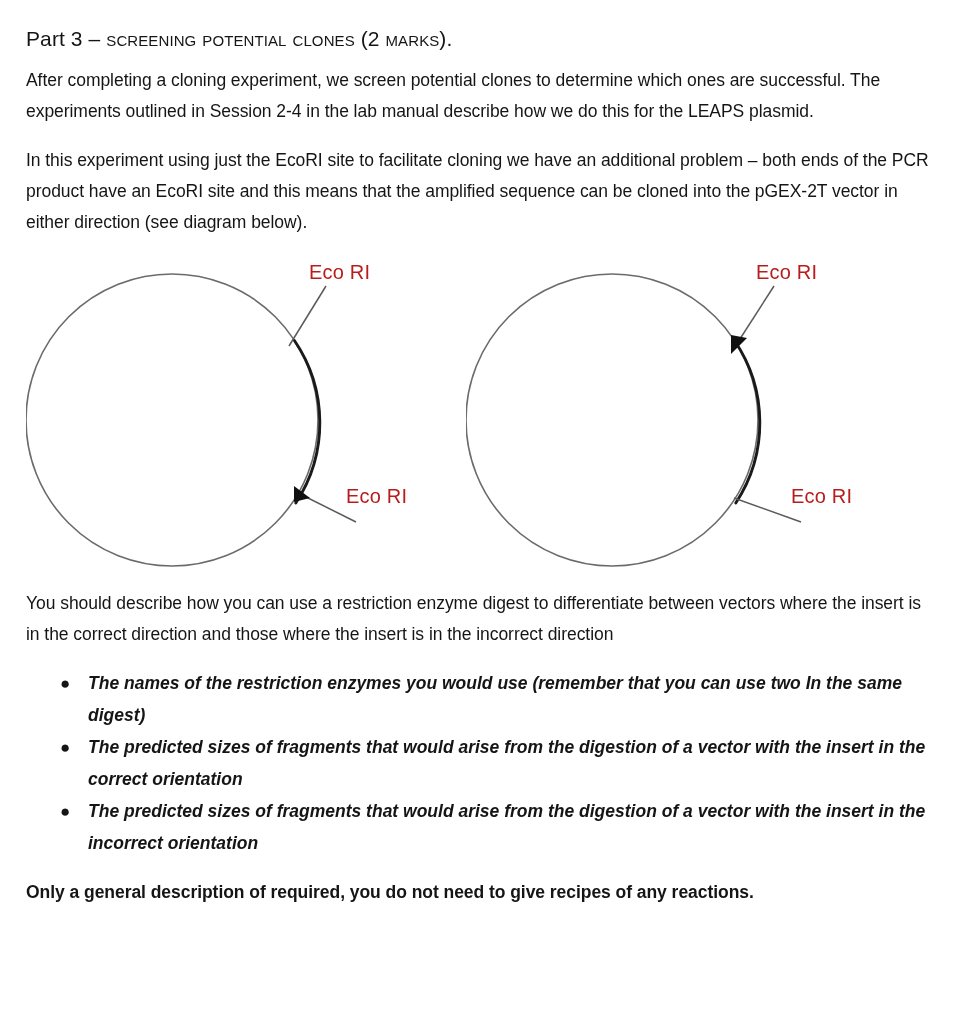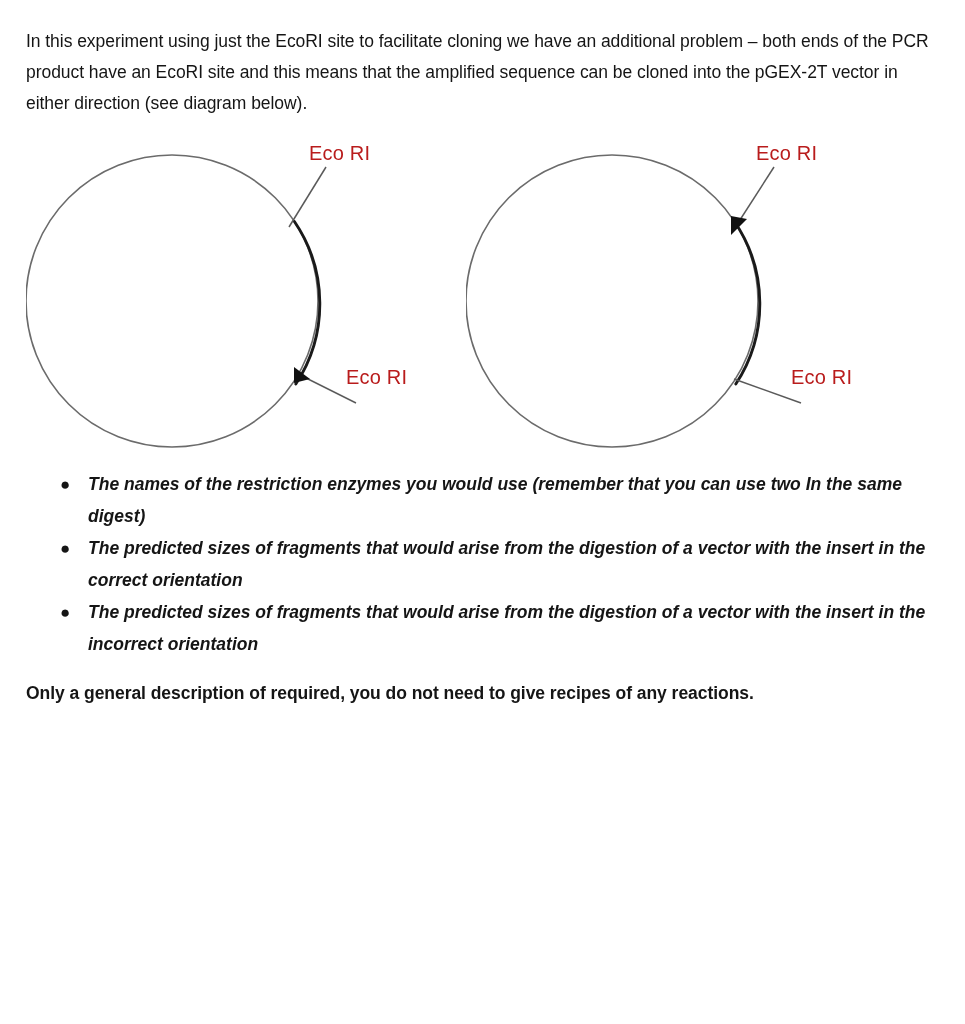--- a/index.html
+++ b/index.html
@@ -120,21 +120,25 @@
   .final {
     margin-top: 16px;
     font-weight: bold;
   }
 </style>
 </head>
 <body>
 
 <div class="page">
 
+  <h1 class="heading">
+    <span class="big">Part 3</span><span>&nbsp;</span><span>–</span>&nbsp;<span class="sc">Screening potential clones</span>&nbsp;<span class="sc">(2 marks)</span>.
+  </h1>
 
+  <p class="body">After completing a cloning experiment, we screen potential clones to determine which ones are successful. The experiments outlined in Session 2-4 in the lab manual describe how we do this for the LEAPS plasmid.</p>
 
   <p class="body tight">In this experiment using just the EcoRI site to facilitate cloning we have an additional problem – both ends of the PCR product have an EcoRI site and this means that the amplified sequence can be cloned into the pGEX-2T vector in either direction (see diagram below).</p>
 
   <div class="diagrams">
 
     <div class="plasmid left">
       <svg width="440" height="330" viewBox="0 0 440 330">
 
         <circle cx="146" cy="170" r="146" fill="none" stroke="#6b6b6b" stroke-width="1.6"></circle>
 
@@ -162,20 +166,21 @@
         <path d="M 268 248 L 335 272" stroke="#5a5a5a" stroke-width="1.5" fill="none"></path>
 
         <polygon points="265,104 281,88 265,85" fill="#111111"></polygon>
       </svg>
       <span class="eco-label eco-top">Eco RI</span>
       <span class="eco-label eco-bottom">Eco RI</span>
     </div>
 
   </div>
 
+  <p class="body">You should describe how you can use a restriction enzyme digest to differentiate between vectors where the insert is in the correct direction and those where the insert is in the incorrect direction</p>
 
 
   <ul class="provide">
     <li>
       <span class="dot">●</span>
       <span>The names of the restriction enzymes you would use (remember that you can use two In the same digest)</span>
     </li>
     <li>
       <span class="dot">●</span>
       <span>The predicted sizes of fragments that would arise from the digestion of a vector with the insert in the correct orientation</span>

